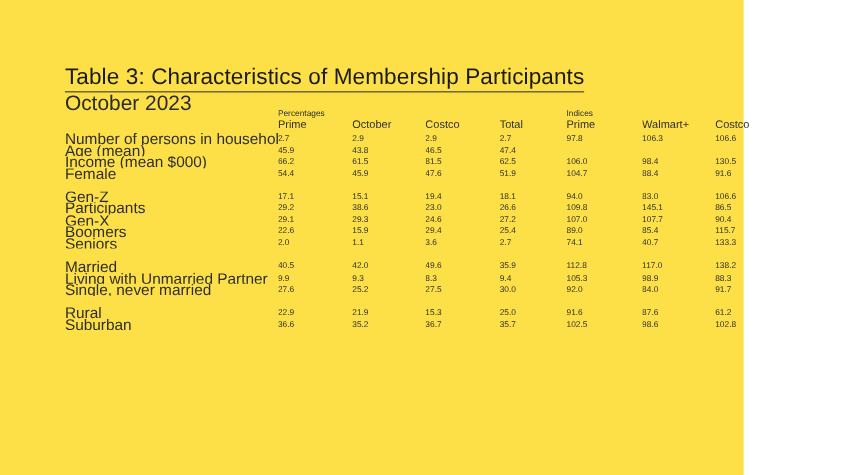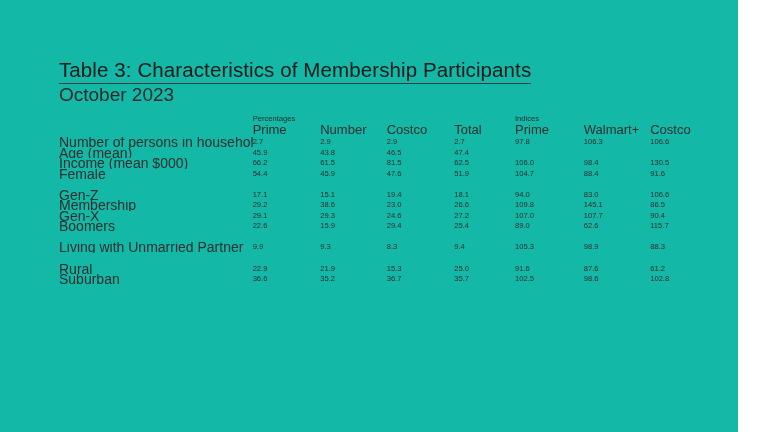--- a/index.html
+++ b/index.html
@@ -10,23 +10,23 @@
   body {
     width: 768px;
     height: 432px;
     overflow: hidden;
     font-family: "Liberation Sans", sans-serif;
     color: #262626;
     -webkit-font-smoothing: antialiased;
   }
   .slide {
     position: relative;
-    width: 738px;
+    width: 676px;
     height: 432px;
-    background: #14b8a6;
+    background: #fde047;
   }
 
   
   .title-block {
     position: absolute;
     left: 59px;
     top: 58px;
     width: 640px;
   }
   .slide-title {
@@ -46,21 +46,21 @@
     line-height: 16px;
     color: #2b2b2b;
     margin-top: 3px;
     white-space: nowrap;
   }
 
   
   .table-wrap {
     position: absolute;
     left: 59px;
-    top: 114px;
+    top: 98px;
     width: 660px;
   }
   table.data-table {
     border-collapse: collapse;
     border-spacing: 0;
     font-size: 7.6px;
     line-height: 10.55px;
     color: #2e2e2e;
     table-layout: fixed;
     width: 660px;
@@ -83,21 +83,21 @@
   col.c-d4     { width: 53px; }
   col.c-i1     { width: 60px; }
   col.c-i2     { width: 58px; }
   col.c-i3     { width: 60px; }
 
   tr.group-head td { height: 11px; }
   tr.col-head td   { height: 11px; padding-bottom: 1px; }
   tr.spacer td     { height: 10.5px; }
 
   .grp-title { font-size: 7.6px; color: #2e2e2e; }
-  .col-title { font-size: 13px; color: #2e2e2e; }
+  .col-title { font-size: 10px; color: #2e2e2e; }
   .row-label { font-size: 14px; color: #2e2e2e; }
   .cell-val  { font-size: 7.6px; color: #2e2e2e; }
 </style>
 </head>
 <body>
 
 <div class="slide">
 
   <div class="title-block">
     <div class="slide-title">Table 3: Characteristics  of Membership Participants</div>
@@ -118,21 +118,21 @@
       </colgroup>
       <thead>
         <tr class="group-head">
           <td></td>
           <td class="grp-title" colspan="4">Percentages</td>
           <td class="grp-title" colspan="3">Indices</td>
         </tr>
         <tr class="col-head">
           <td class="col-title"></td>
           <td class="col-title">Prime</td>
-          <td class="col-title">Number</td>
+          <td class="col-title">October</td>
           <td class="col-title">Costco</td>
           <td class="col-title">Total</td>
           <td class="col-title">Prime</td>
           <td class="col-title">Walmart+</td>
           <td class="col-title">Costco</td>
         </tr>
       </thead>
       <tbody id="table-body">
           <tr>
             <td class="row-label">Number of persons in household (mean)</td>
@@ -181,21 +181,21 @@
             <td class="row-label">Gen-Z</td>
             <td class="cell-val">17.1</td>
             <td class="cell-val">15.1</td>
             <td class="cell-val">19.4</td>
             <td class="cell-val">18.1</td>
             <td class="cell-val">94.0</td>
             <td class="cell-val">83.0</td>
             <td class="cell-val">106.6</td>
           </tr>
           <tr>
-            <td class="row-label">Membership</td>
+            <td class="row-label">Participants</td>
             <td class="cell-val">29.2</td>
             <td class="cell-val">38.6</td>
             <td class="cell-val">23.0</td>
             <td class="cell-val">26.6</td>
             <td class="cell-val">109.8</td>
             <td class="cell-val">145.1</td>
             <td class="cell-val">86.5</td>
           </tr>
           <tr>
             <td class="row-label">Gen-X</td>
@@ -207,36 +207,66 @@
             <td class="cell-val">107.7</td>
             <td class="cell-val">90.4</td>
           </tr>
           <tr>
             <td class="row-label">Boomers</td>
             <td class="cell-val">22.6</td>
             <td class="cell-val">15.9</td>
             <td class="cell-val">29.4</td>
             <td class="cell-val">25.4</td>
             <td class="cell-val">89.0</td>
-            <td class="cell-val">62.6</td>
+            <td class="cell-val">85.4</td>
             <td class="cell-val">115.7</td>
+          </tr>
+          <tr>
+            <td class="row-label">Seniors</td>
+            <td class="cell-val">2.0</td>
+            <td class="cell-val">1.1</td>
+            <td class="cell-val">3.6</td>
+            <td class="cell-val">2.7</td>
+            <td class="cell-val">74.1</td>
+            <td class="cell-val">40.7</td>
+            <td class="cell-val">133.3</td>
           </tr>
           <tr class="spacer">
             <td colspan="8">&nbsp;</td>
+          </tr>
+          <tr>
+            <td class="row-label">Married</td>
+            <td class="cell-val">40.5</td>
+            <td class="cell-val">42.0</td>
+            <td class="cell-val">49.6</td>
+            <td class="cell-val">35.9</td>
+            <td class="cell-val">112.8</td>
+            <td class="cell-val">117.0</td>
+            <td class="cell-val">138.2</td>
           </tr>
           <tr>
             <td class="row-label">Living with Unmarried Partner</td>
             <td class="cell-val">9.9</td>
             <td class="cell-val">9.3</td>
             <td class="cell-val">8.3</td>
             <td class="cell-val">9.4</td>
             <td class="cell-val">105.3</td>
             <td class="cell-val">98.9</td>
             <td class="cell-val">88.3</td>
           </tr>
+          <tr>
+            <td class="row-label">Single, never married</td>
+            <td class="cell-val">27.6</td>
+            <td class="cell-val">25.2</td>
+            <td class="cell-val">27.5</td>
+            <td class="cell-val">30.0</td>
+            <td class="cell-val">92.0</td>
+            <td class="cell-val">84.0</td>
+            <td class="cell-val">91.7</td>
+          </tr>
           <tr class="spacer">
             <td colspan="8">&nbsp;</td>
           </tr>
           <tr>
             <td class="row-label">Rural</td>
             <td class="cell-val">22.9</td>
             <td class="cell-val">21.9</td>
             <td class="cell-val">15.3</td>
             <td class="cell-val">25.0</td>
             <td class="cell-val">91.6</td>

